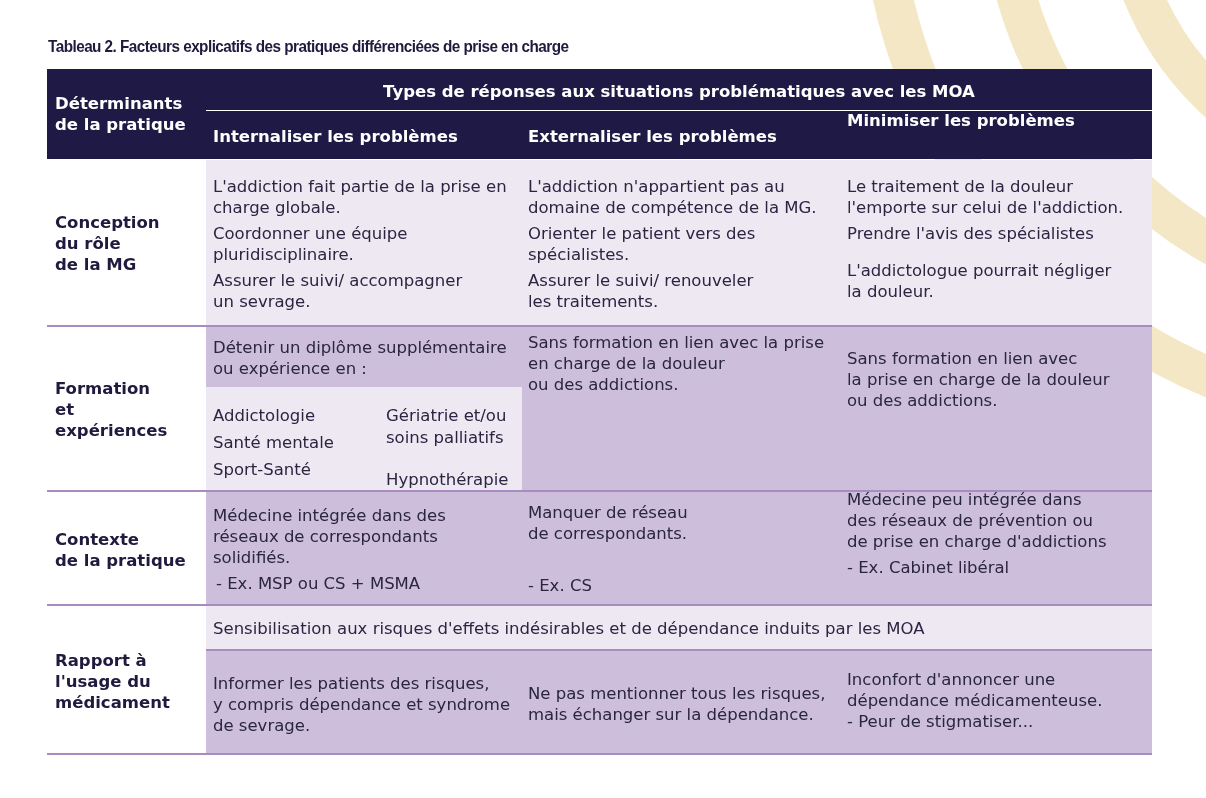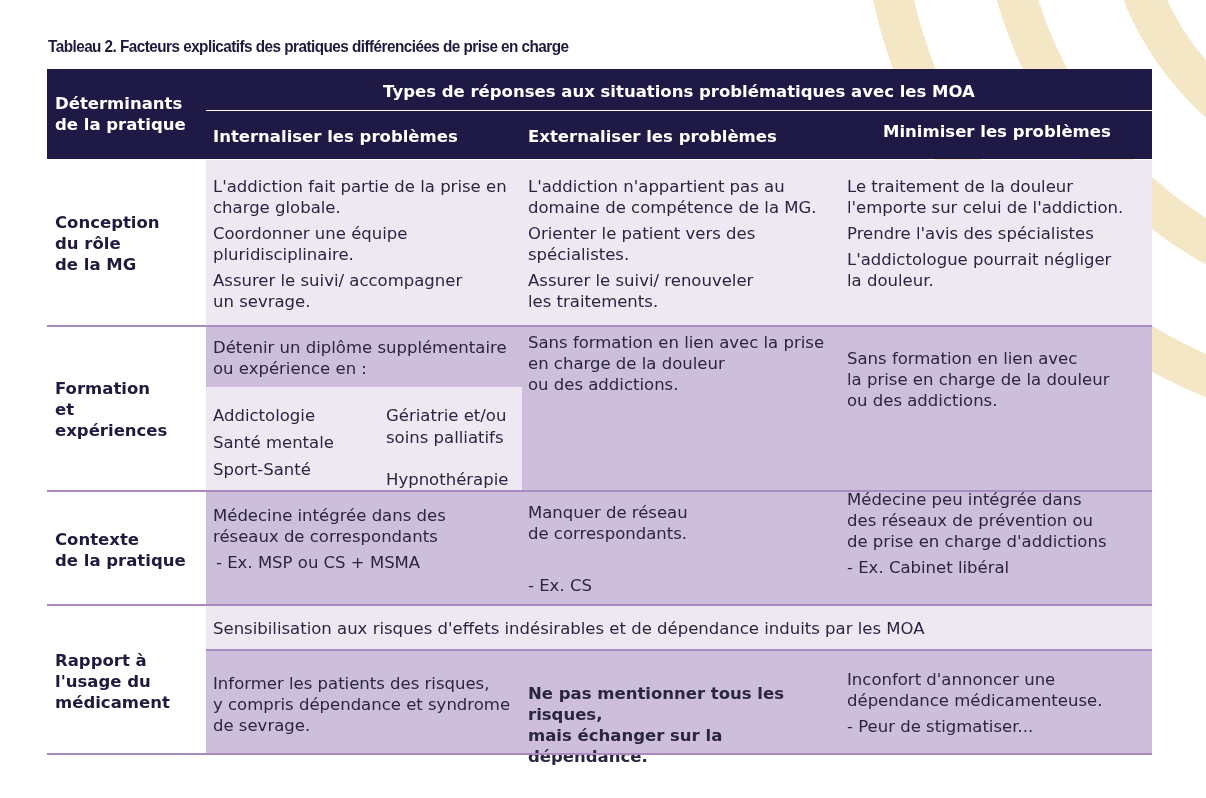--- a/index.html
+++ b/index.html
@@ -45,21 +45,21 @@
 
   <div class="cell hdr" style="left:0;top:0;width:1105px;height:90px;"></div>
   <div class="wline" style="left:159px;top:41px;width:946px;"></div>
   <div class="cell det" style="left:8px;top:24px;width:150px;color:#fff;">
     <div>Déterminants</div>
     <div>de la pratique</div>
   </div>
   <div class="cell hdr-text" style="left:159px;top:12px;width:946px;text-align:center;color:#fff;">Types de réponses aux situations problématiques avec les MOA</div>
   <div class="cell hdr-text" style="left:166px;top:57px;color:#fff;">Internaliser les problèmes</div>
   <div class="cell hdr-text" style="left:481px;top:57px;color:#fff;">Externaliser les problèmes</div>
-  <div class="cell hdr-text" style="left:800px;top:52px;color:#fff;margin-left:36px;">Minimiser les problèmes</div>
+  <div class="cell hdr-text" style="left:800px;top:41px;color:#fff;">Minimiser les problèmes</div>
 
   <div class="cell light" style="left:159px;top:91px;width:946px;height:166px;"></div>
   <div class="cell det" style="left:8px;top:143px;">
     <div>Conception</div>
     <div>du rôle</div>
     <div>de la MG</div>
   </div>
   <div class="cell txt" style="left:166px;top:107px;width:310px;">
     <p>L'addiction fait partie de la prise en</p>
     <p>charge globale.</p>
@@ -73,21 +73,21 @@
     <p>domaine de compétence de la MG.</p>
     <p style="margin-top:5px">Orienter le patient vers des</p>
     <p>spécialistes.</p>
     <p style="margin-top:5px">Assurer le suivi/ renouveler</p>
     <p>les traitements.</p>
   </div>
   <div class="cell txt" style="left:800px;top:107px;width:300px;">
     <p>Le traitement de la douleur</p>
     <p>l'emporte sur celui de l'addiction.</p>
     <p style="margin-top:5px">Prendre l'avis des spécialistes</p>
-    <p style="margin-top:5px">L'addictologue pourrait négliger</p>
+    <p style="margin-top:16px">L'addictologue pourrait négliger</p>
     <p>la douleur.</p>
   </div>
   <div class="hline" style="left:0;top:256px;width:1105px;"></div>
 
   <div class="cell mid" style="left:159px;top:258px;width:946px;height:164px;"></div>
   <div class="cell light" style="left:159px;top:318px;width:316px;height:104px;"></div>
   <div class="cell det" style="left:8px;top:309px;">
     <div>Formation</div>
     <div>et</div>
     <div>expériences</div>
@@ -119,20 +119,21 @@
   <div class="hline" style="left:0;top:421px;width:1105px;"></div>
 
   <div class="cell mid" style="left:159px;top:423px;width:946px;height:113px;"></div>
   <div class="cell det" style="left:8px;top:460px;">
     <div>Contexte</div>
     <div>de la pratique</div>
   </div>
   <div class="cell txt" style="left:166px;top:436px;width:310px;">
     <p>Médecine intégrée dans des</p>
     <p>réseaux de correspondants</p>
+    <p>solidifiés.</p>
     <p style="margin-top:5px;padding-left:3px">- Ex. MSP ou CS + MSMA</p>
   </div>
   <div class="cell txt" style="left:481px;top:433px;width:315px;">
     <p>Manquer de réseau</p>
     <p>de correspondants.</p>
     <p style="margin-top:31px">- Ex. CS</p>
   </div>
   <div class="cell txt" style="left:800px;top:420px;width:300px;">
     <p>Médecine peu intégrée dans</p>
     <p>des réseaux de prévention ou</p>
@@ -148,23 +149,23 @@
     <div>Rapport à</div>
     <div>l'usage du</div>
     <div>médicament</div>
   </div>
   <div class="cell txt" style="left:166px;top:549px;width:930px;">Sensibilisation aux risques d'effets indésirables et de dépendance induits par les MOA</div>
   <div class="cell txt" style="left:166px;top:604px;width:310px;">
     <p>Informer les patients des risques,</p>
     <p>y compris dépendance et syndrome</p>
     <p>de sevrage.</p>
   </div>
-  <div class="cell txt" style="left:481px;top:614px;width:315px;font-weight:bold;">
+  <div class="cell txt" style="left:481px;top:614px;width:315px;">
     <p>Ne pas mentionner tous les risques,</p>
     <p>mais échanger sur la dépendance.</p>
   </div>
   <div class="cell txt" style="left:800px;top:600px;width:300px;">
     <p>Inconfort d'annoncer une</p>
     <p>dépendance médicamenteuse.</p>
-    <p style="margin-top:5px">- Peur de stigmatiser...</p>
+    <p style="">- Peur de stigmatiser...</p>
   </div>
   <div class="hline" style="left:0;top:684px;width:1105px;"></div>
 </div>
 
 </body></html>

